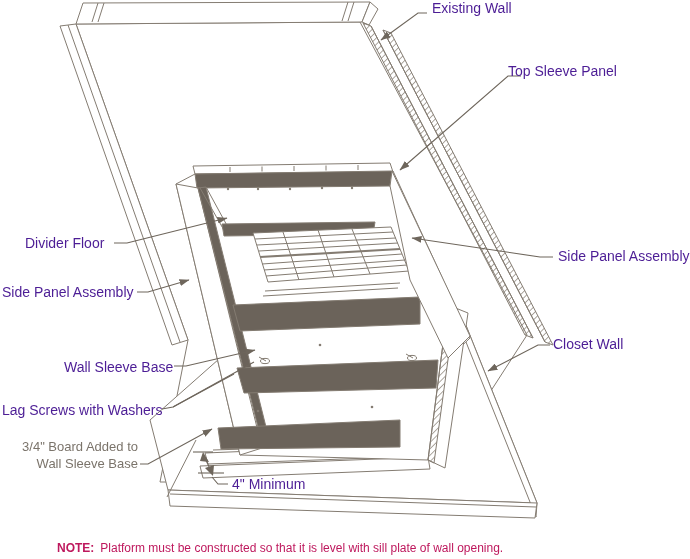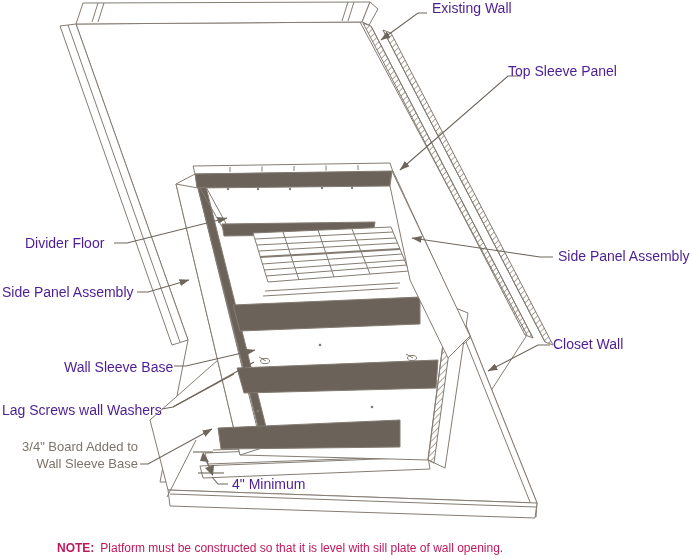--- a/index.html
+++ b/index.html
@@ -156,21 +156,21 @@
   <div class="lbl" style="left:558px;top:249px">Side Panel Assembly</div>
 
   <div class="lbl" style="left:553px;top:337px">Closet Wall</div>
 
   <div class="lbl" style="left:25px;top:236px">Divider Floor</div>
 
   <div class="lbl" style="left:2px;top:285px">Side Panel Assembly</div>
 
   <div class="lbl" style="left:64px;top:360px">Wall Sleeve Base</div>
 
-  <div class="lbl" style="left:2px;top:403px">Lag Screws wall Washers</div>
+  <div class="lbl" style="left:2px;top:403px">Lag Screws with Washers</div>
 
   <div class="lbl-block" style="left:5px;top:438px;width:133px">
     <div>3/4" Board Added to</div>
     <div>Wall Sleeve Base</div>
   </div>
 
   <div class="lbl" style="left:232px;top:477px">4" Minimum</div>
 
   <div id="note">
     <b>NOTE:</b><span>Platform must be constructed so that it is level with sill plate of wall opening.</span>

